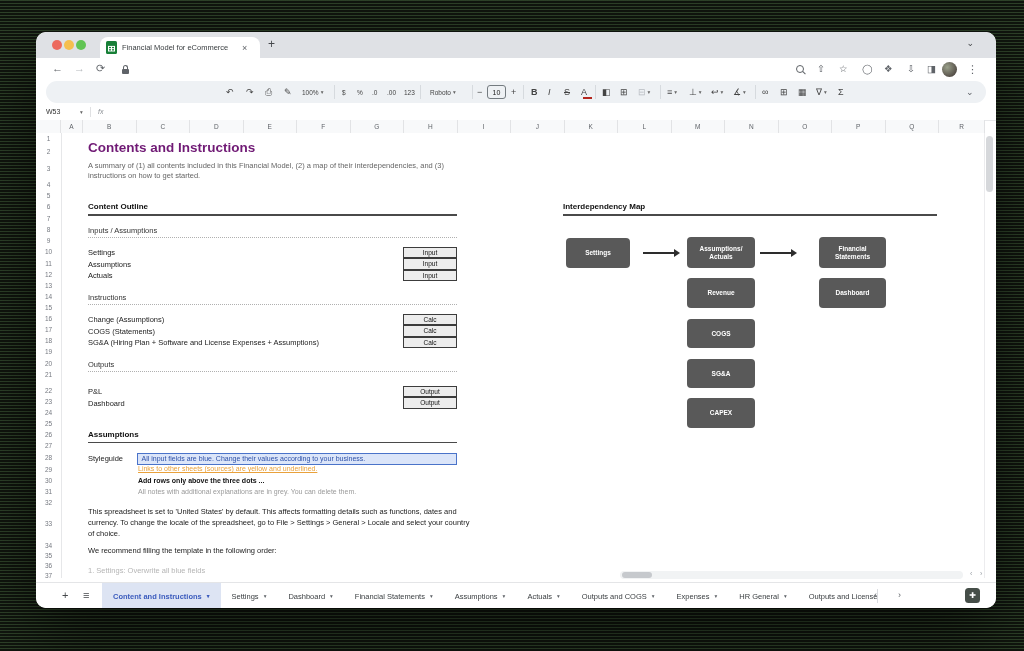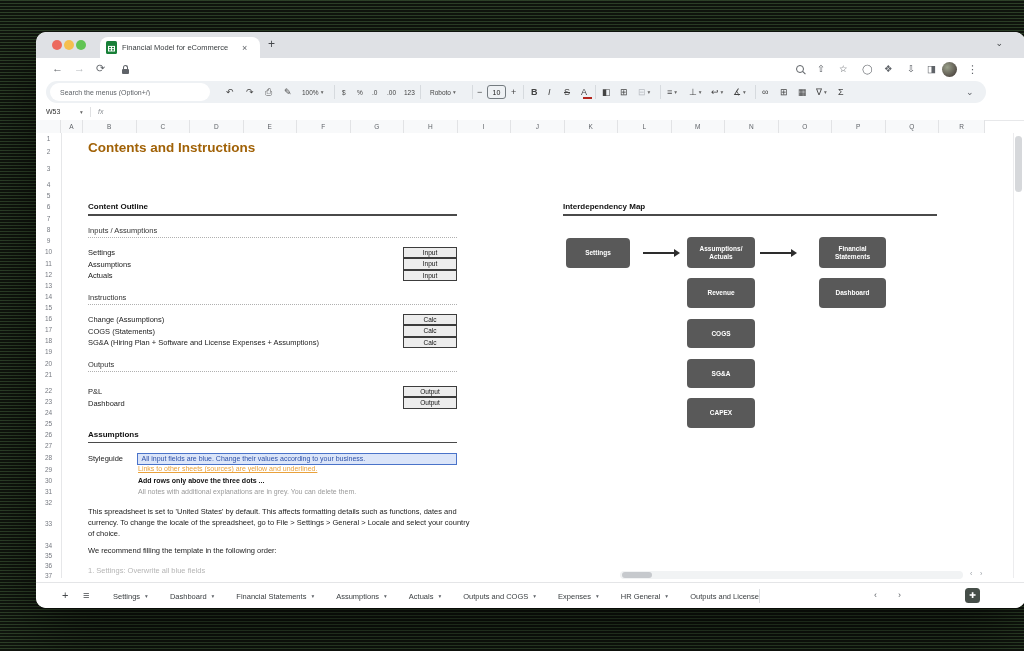--- a/index.html
+++ b/index.html
@@ -1,21 +1,21 @@
 <!DOCTYPE html>
 <html><head>
 <meta charset="utf-8">
 <style>
   html,body{margin:0;padding:0;}
   .stage{position:relative;width:1024px;height:651px;overflow:hidden;
     background:#10150e;
     background-image:repeating-linear-gradient(to bottom, rgba(108,158,96,.32) 0 1px, rgba(10,14,9,0) 1px 3px);
     font-family:"Liberation Sans", sans-serif;}
   .window{position:absolute;left:36px;top:32px;width:960px;height:576px;background:#fff;border-radius:10px;
-    box-shadow:0 25px 70px rgba(0,0,0,.6);overflow:hidden;padding-left:29px;}
+    box-shadow:0 25px 70px rgba(0,0,0,.6);overflow:hidden;}
   
   .tabstrip{position:absolute;left:0;top:0;width:100%;height:26px;background:#dfe1e5;border-radius:10px 10px 0 0;}
   .tl{position:absolute;width:10px;height:10px;border-radius:50%;top:8px;}
   .tl.red{left:16px;background:#ec6a5e;}
   .tl.yel{left:28px;background:#f5bf4f;}
   .tl.grn{left:40px;background:#61c454;}
   .btab{position:absolute;left:64px;top:5px;width:160px;height:21px;background:#fff;border-radius:8px 8px 0 0;display:flex;align-items:center;padding:0 6px;box-sizing:border-box;}
   .btab-title{font-size:7.5px;color:#3c4043;white-space:nowrap;overflow:hidden;width:118px;margin-left:5px;}
   .btab-close{font-size:9px;color:#5f6368;margin-left:2px;}
   .newtab{position:absolute;left:232px;top:5px;font-size:12px;color:#45484b;}
@@ -52,21 +52,21 @@
   .fx{position:absolute;left:62px;top:4px;font-size:7px;color:#8b8f94;font-style:italic;}
   
   .colheaders{position:absolute;left:0;top:88px;width:949px;height:13px;background:#f8f9fa;border-bottom:1px solid #d7d8da;}
   .chcell{position:absolute;top:0;height:13px;box-sizing:border-box;border-right:1px solid #e2e3e5;
     display:flex;align-items:center;justify-content:center;font-size:6.5px;color:#5f6368;}
   .corner{position:absolute;left:0;top:0;width:25px;height:13px;border-right:1px solid #e2e3e5;box-sizing:border-box;background:#f8f9fa;}
   
   .grid{position:absolute;left:0;top:101px;width:949px;height:445px;background:#fff;overflow:hidden;}
   .gutterline{position:absolute;left:25px;top:0;width:1px;height:100%;background:#e6e7e9;}
   .rnum{position:absolute;left:0;width:25px;text-align:center;font-size:6.5px;color:#757980;}
-  .gtitle{position:absolute;left:52px;top:7px;font-size:13.5px;font-weight:bold;color:#a16207;}
+  .gtitle{position:absolute;left:52px;top:7px;font-size:13.5px;font-weight:bold;color:#701a75;}
   .gsub{position:absolute;left:52px;top:28px;width:392px;font-size:7.5px;line-height:10px;color:#666;}
   .bhead{position:absolute;font-size:8px;font-weight:bold;color:#111;}
   .brule{position:absolute;height:2px;background:#4a4a4a;}
   .shead{position:absolute;left:52px;font-size:7.5px;color:#333;}
   .dotrule{position:absolute;left:52px;width:369px;border-top:1px dotted #b0b0b0;}
   .gitem{position:absolute;left:52px;font-size:7.5px;color:#222;}
   .tagbtn{position:absolute;left:367px;width:54px;height:11.5px;background:#ededed;border:1px solid #3c3c3c;box-sizing:border-box;
     display:flex;align-items:center;justify-content:center;font-size:6.5px;color:#111;}
   .bluebox{position:absolute;left:100.5px;top:319.5px;width:320.5px;height:12px;background:#dbe5f9;border:1px solid #4a73c9;box-sizing:border-box;
     font-size:7px;color:#2d50a7;display:flex;align-items:center;padding-left:4px;}
@@ -134,21 +134,20 @@
       <span class="ricon" style="left:803px">☆</span>
       <span class="ricon" style="left:826px">◯</span>
       <span class="ricon" style="left:848px">❖</span>
       <span class="ricon" style="left:871px">⇩</span>
       <span class="ricon" style="left:891px">◨</span>
       <span class="avatar"></span>
       <span class="ricon" style="left:931px;font-size:11px">⋮</span>
     </div>
 
     <div class="pill">
-      <input class="searchbox" type="text" placeholder="Search the menus (Option+/)" style="">
       <span class="tic" style="left:180px">↶</span>
       <span class="tic" style="left:200px">↷</span>
       <span class="tic" style="left:219px">⎙</span>
       <span class="tic" style="left:238px">✎</span>
       <span class="tic small" style="left:256px">
           <span>100%</span>
           <span class="da">▾</span>
         </span>
       <span class="tdiv" style="left:288px"></span>
       <span class="tic small" style="left:296px">$</span>
@@ -271,20 +270,21 @@
           <div class="rnum" style="top: 355px;">31</div>
           <div class="rnum" style="top: 366px;">32</div>
           <div class="rnum" style="top: 387px;">33</div>
           <div class="rnum" style="top: 409px;">34</div>
           <div class="rnum" style="top: 419px;">35</div>
           <div class="rnum" style="top: 429px;">36</div>
           <div class="rnum" style="top: 439px;">37</div>
         </div>
 
       <div class="gtitle">Contents and Instructions</div>
+      <div class="gsub">A summary of (1) all contents included in this Financial Model, (2) a map of their interdependencies, and (3) instructions on how to get started.</div>
 
       <div class="bhead" style="left:52px;top:69px">Content Outline</div>
       <div class="brule" style="left:52px;top:81px;width:369px"></div>
 
       <div class="shead" style="top:93px">Inputs / Assumptions</div>
       <div class="dotrule" style="top:103.5px"></div>
       <div class="gitem" style="top:115px">Settings</div>
       <div class="gitem" style="top:126.5px">Assumptions</div>
       <div class="gitem" style="top:138px">Actuals</div>
       <div class="tagbtn" style="top:113.5px">Input</div>
@@ -338,20 +338,24 @@
     <div class="hscroll">
         <div class="hthumb"></div>
       </div>
     <span class="hnav" style="left:934px">‹</span>
     <span class="hnav" style="left:944px">›</span>
 
     <div class="sheettabbar">
       <span class="barbtn" style="left:26px">+</span>
       <span class="barbtn" style="left:47px">≡</span>
       <div class="tabsflow">
+        <div class="stab active">
+            <span>Content and Instructions</span>
+            <span class="da">▾</span>
+          </div>
         <div class="stab">
             <span>Settings</span>
             <span class="da">▾</span>
           </div>
         <div class="stab">
             <span>Dashboard</span>
             <span class="da">▾</span>
           </div>
         <div class="stab">
             <span>Financial Statements</span>

